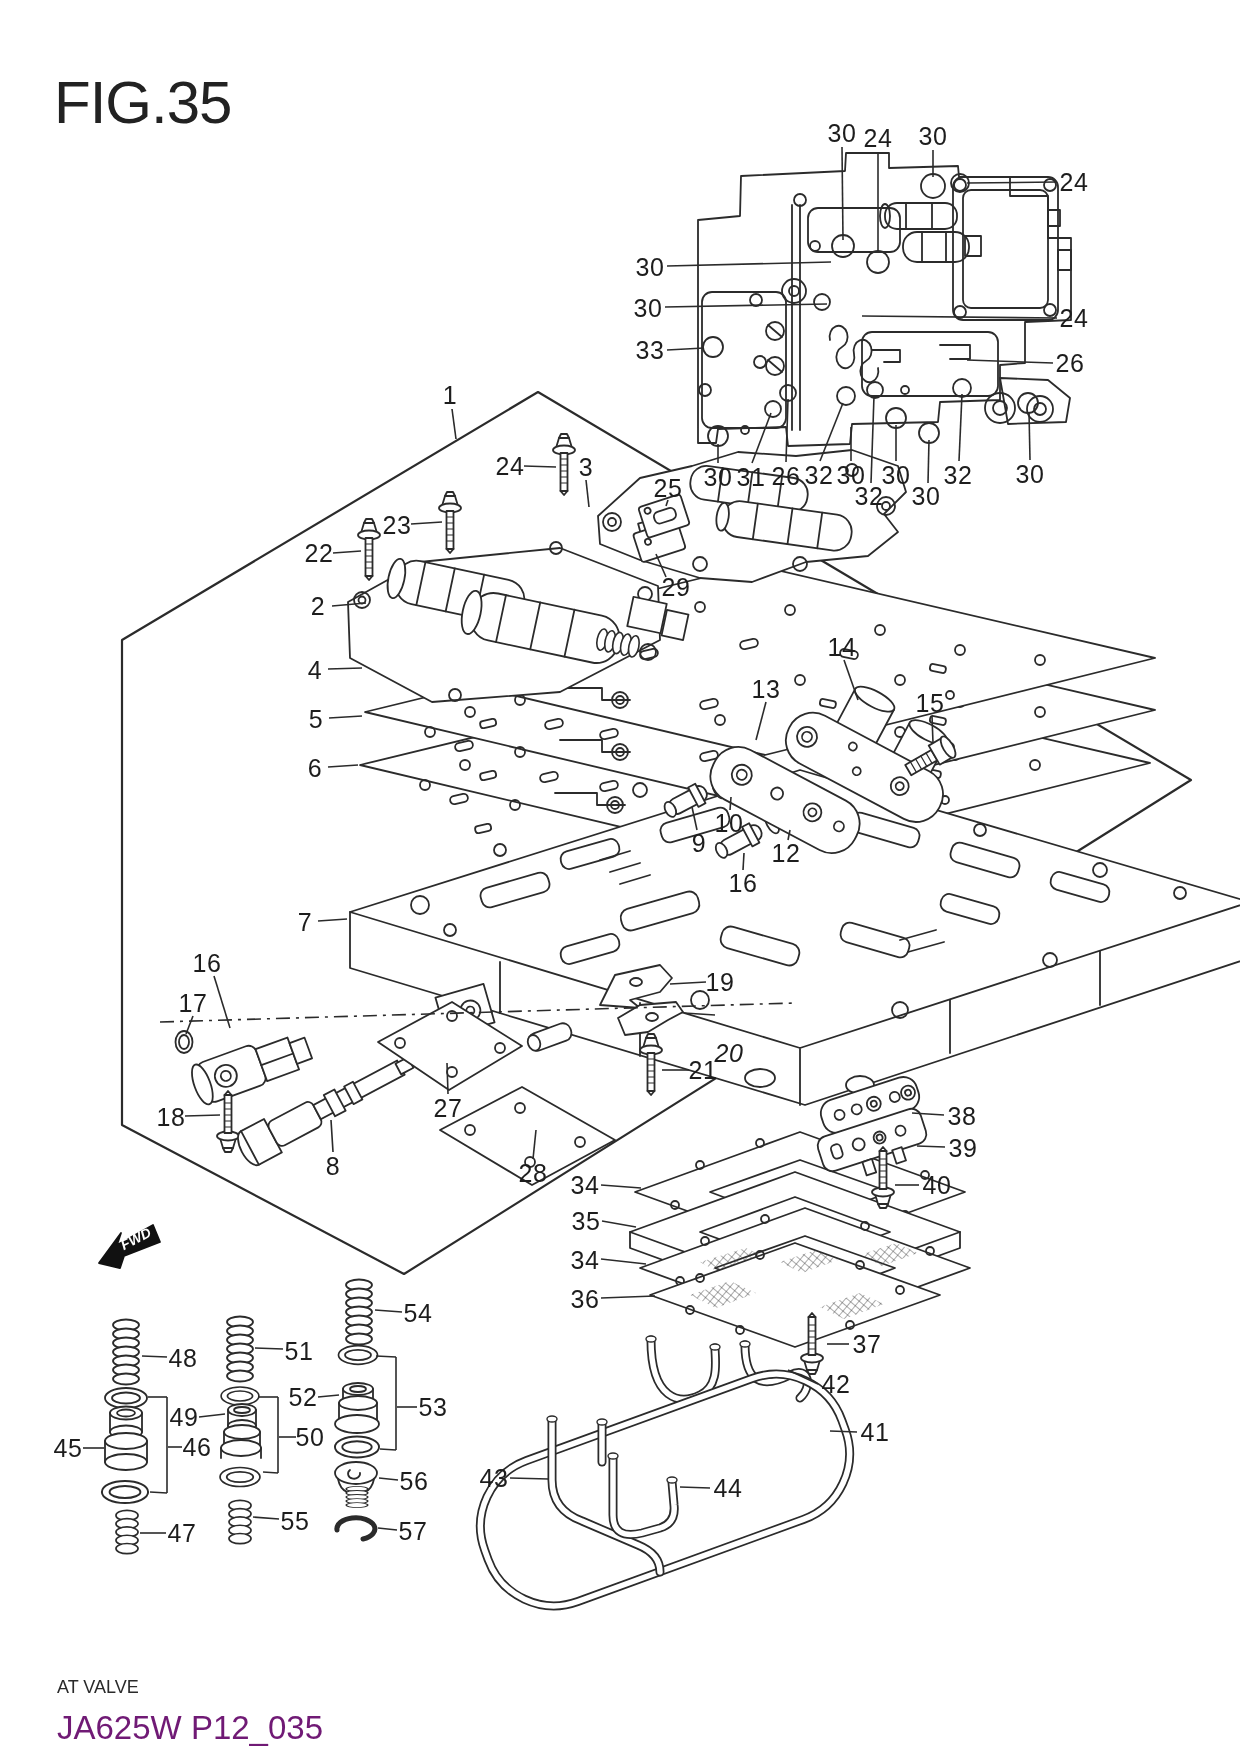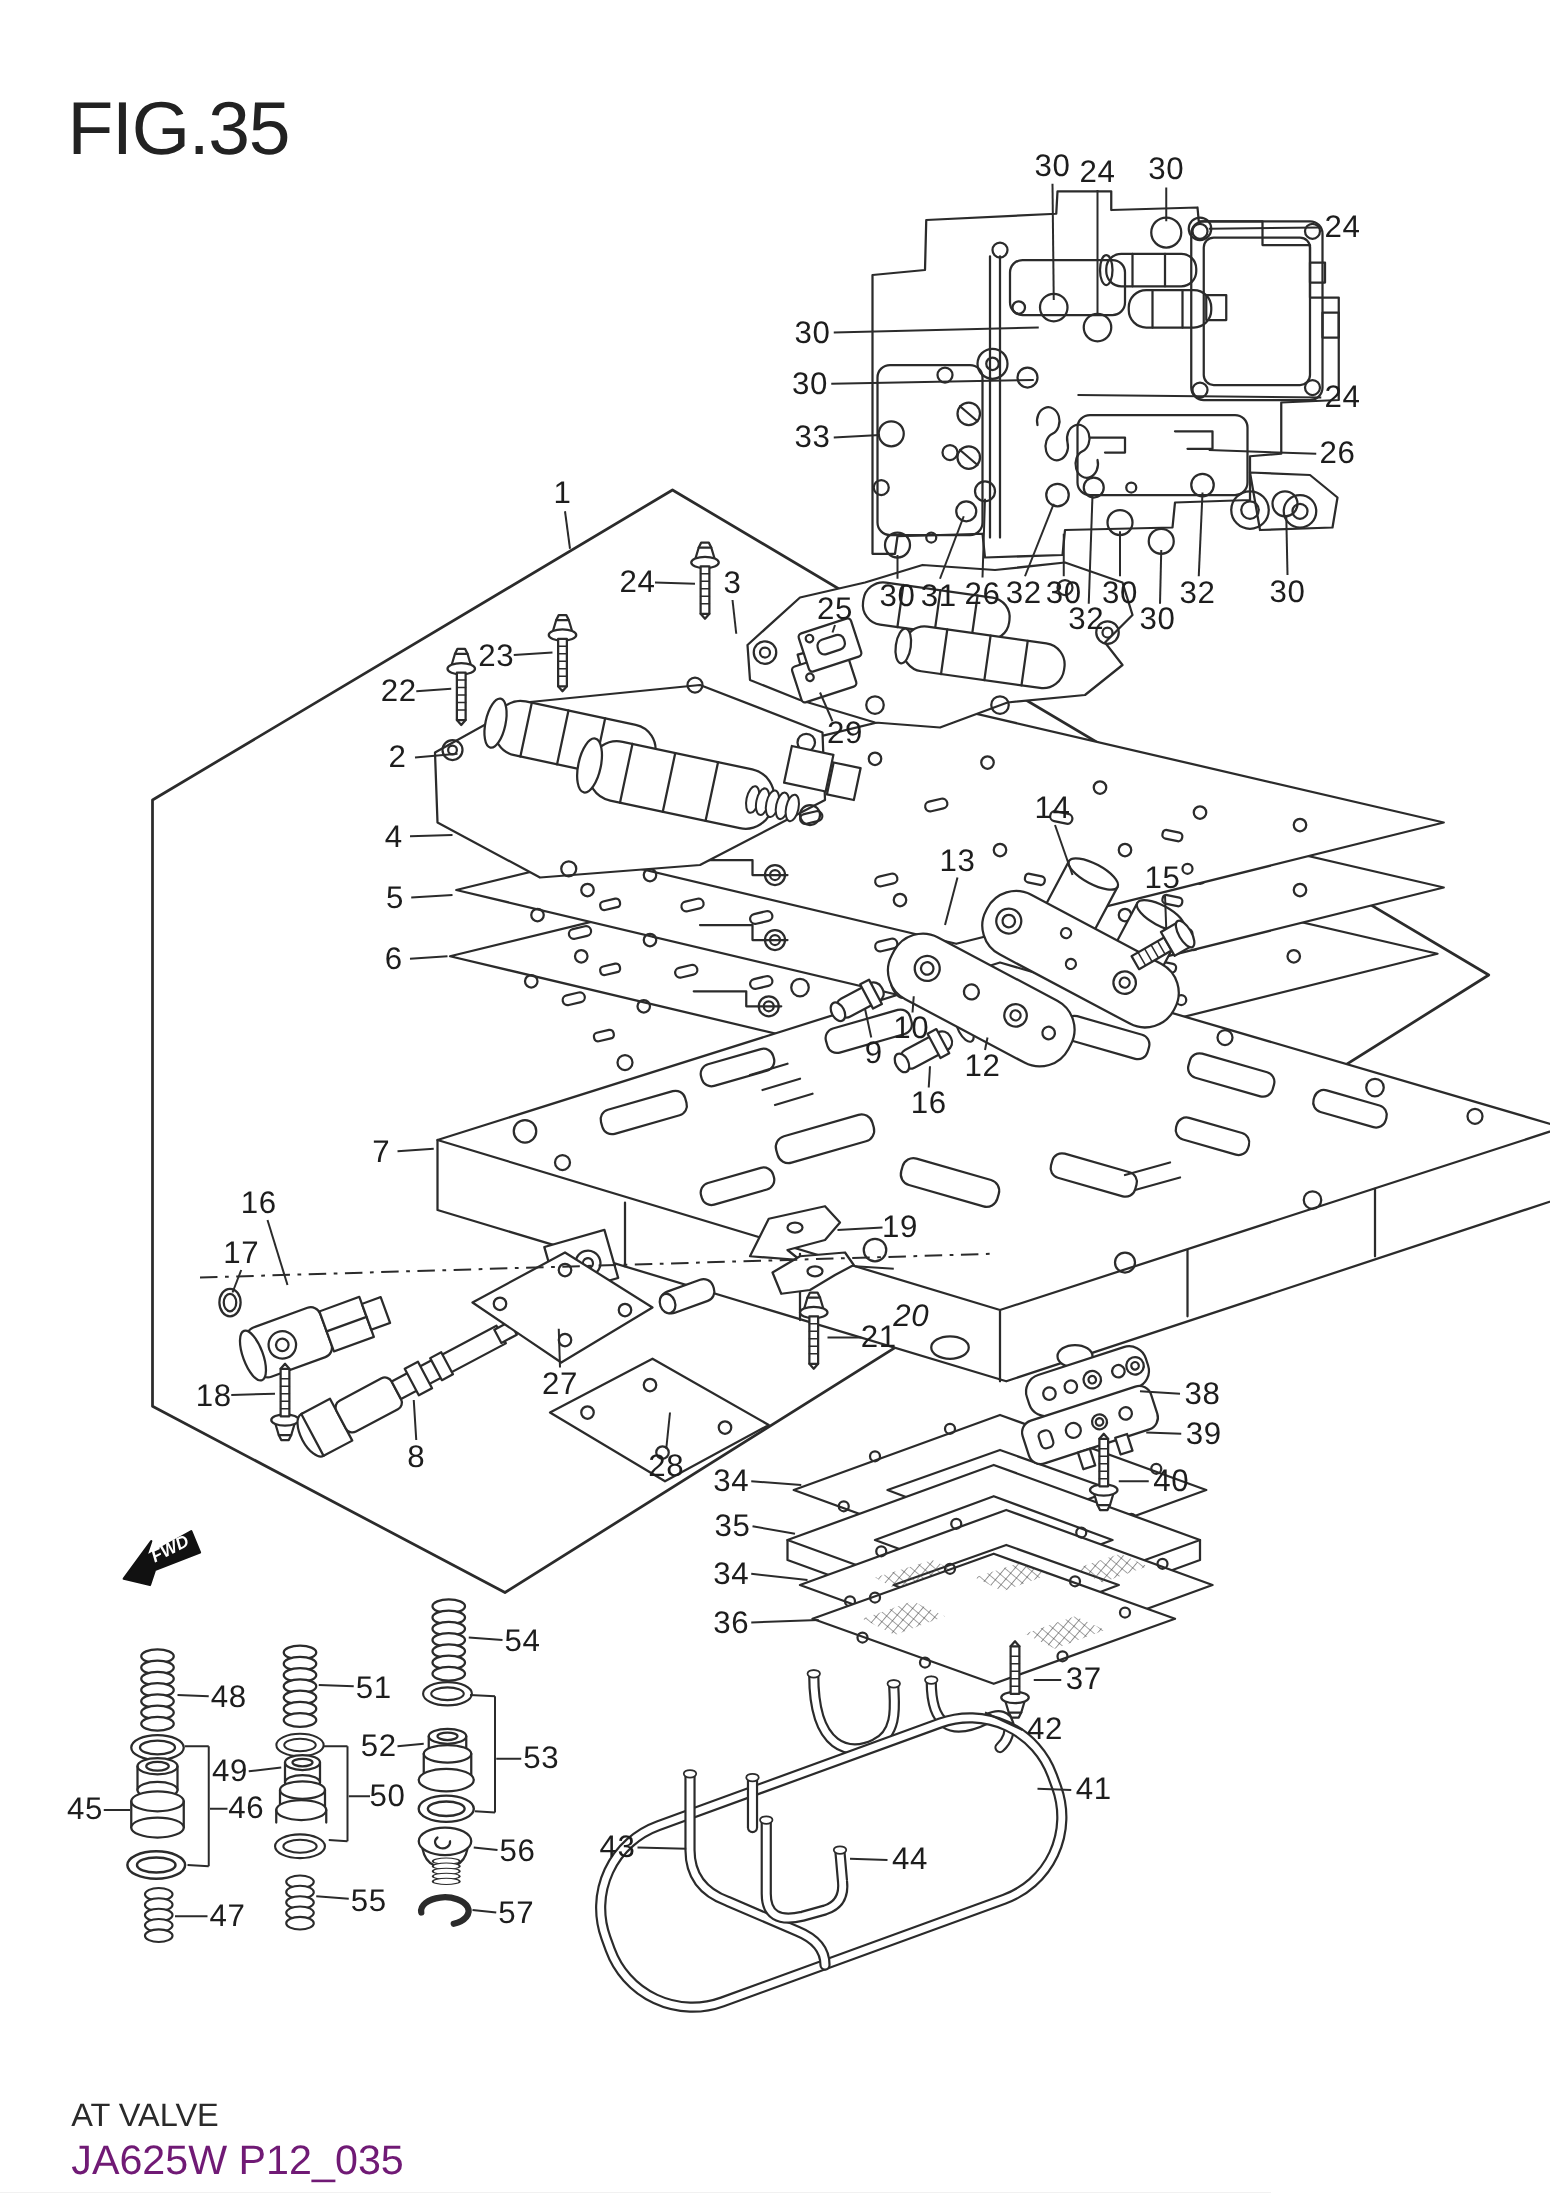--- a/index.html
+++ b/index.html
@@ -1,21 +1,21 @@
 <!DOCTYPE html>
 <html><head>
 <meta charset="utf-8">
 <style>
   html,body{margin:0;padding:0;background:#e8e8e8;}
   .canvas{position:relative;width:1240px;height:1754px;background:#ffffff;overflow:hidden;
           font-family:"Liberation Sans",sans-serif;margin:0 auto;}
   #fig-title{position:absolute;left:54px;top:68px;font-size:60px;letter-spacing:-1px;
              color:#222;font-weight:500;}
   #footer-code{position:absolute;left:57px;top:1709px;font-size:33px;color:#701a75;}
-  #footer-caption{position:absolute;left:57px;top:1677px;font-size:26px;color:#2a2a2a;}
+  #footer-caption{position:absolute;left:57px;top:1677px;font-size:18px;color:#2a2a2a;}
   svg.layer{position:absolute;left:0;top:0;width:1240px;height:1754px;}
   .callout{position:absolute;transform:translate(-50%,-50%);font-size:25px;color:#1d1d1d;
            white-space:nowrap;letter-spacing:.5px;}
 </style>
 </head>
 <body>
 
 <div class="canvas">
 
   <svg class="layer" viewBox="0 0 1240 1754">

